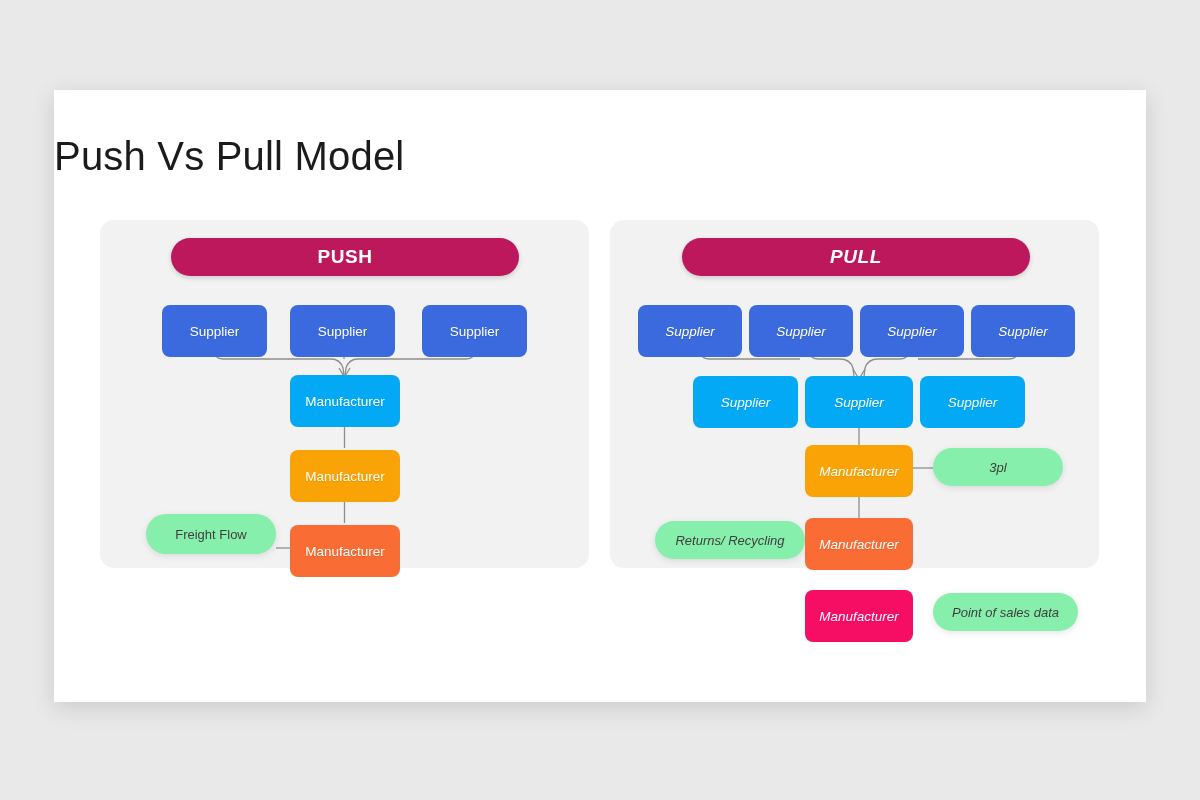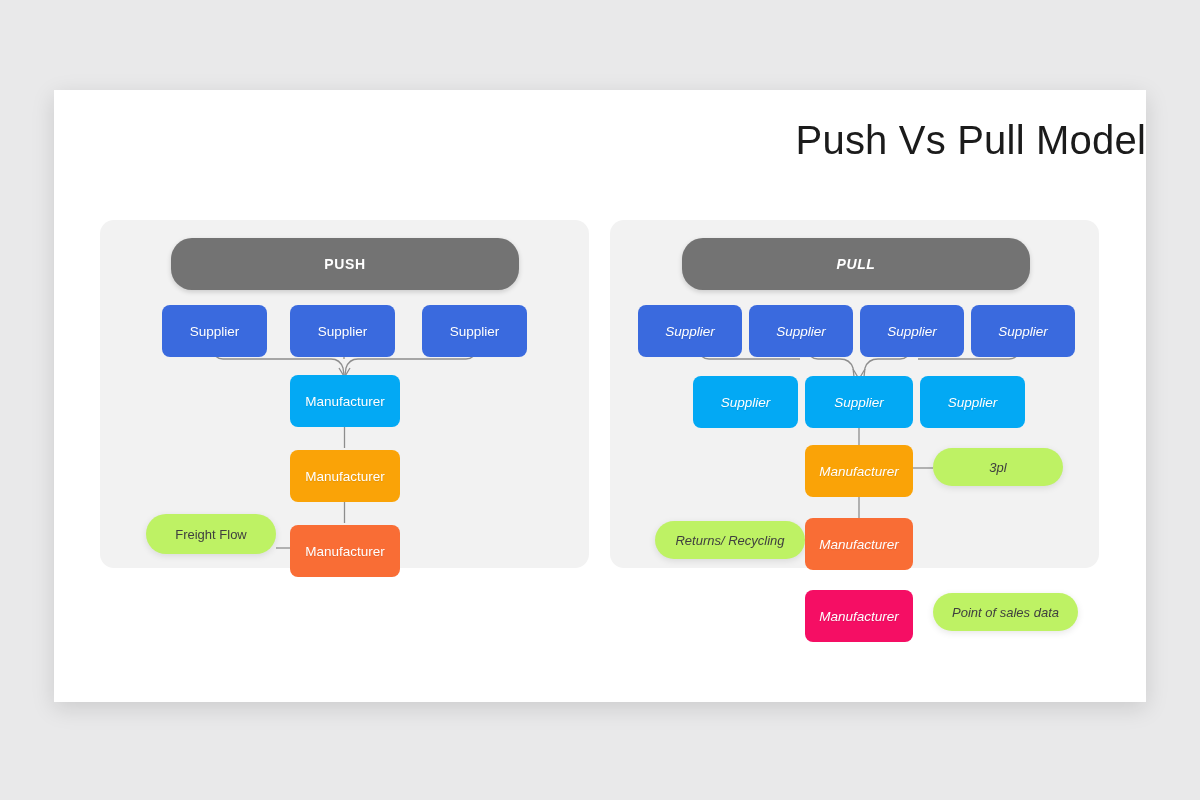--- a/index.html
+++ b/index.html
@@ -18,23 +18,23 @@
     top: 90px;
     width: 1092px;
     height: 612px;
     background: #ffffff;
     box-shadow: 0 6px 22px rgba(0,0,0,0.13);
   }
 
   
   #header {
     position: absolute;
-    left: 0; top: 0;
+    left: 0; top: 16px;
     width: 1092px;
-    text-align: right;
+    text-align: left;
   }
   #page-title {
     margin: 0;
     padding-top: 26px;
     font-size: 40px;
     font-weight: 400;
     color: #1b1b1b;
     letter-spacing: 0.2px;
     line-height: 1.2;
   }
@@ -53,25 +53,25 @@
     height: 348px;
     background: #f2f2f2;
     border-radius: 14px;
   }
   #panel-push { left: 46px;  width: 489px; }
   #panel-pull { left: 556px; width: 489px; font-style: italic; }
 
   .panel-header {
     position: absolute;
     top: 18px;
-    height: 52px;
-    background: #737373;
+    height: 38px;
+    background: #be185d;
     border-radius: 21px;
     color: #ffffff;
-    font-size: 14px;
+    font-size: 19px;
     font-weight: bold;
     letter-spacing: 0.6px;
     display: flex;
     align-items: center;
     justify-content: center;
     box-shadow: 0 2px 5px rgba(0,0,0,0.16);
   }
   #panel-header-push { left: 71px;  width: 348px; }
   #panel-header-pull { left: 72px;  width: 348px; }
 
@@ -86,21 +86,21 @@
     font-size: 13.5px;
     font-weight: 400;
     box-sizing: border-box;
     z-index: 3;
     text-shadow: 0 1px 1px rgba(0,0,0,0.10);
   }
 
   
   .pill {
     position: absolute;
-    background: #bef264;
+    background: #86efac;
     border-radius: 24px;
     color: #3f3f3f;
     font-size: 13px;
     display: flex;
     align-items: center;
     justify-content: center;
     box-shadow: 0 2px 7px rgba(0,0,0,0.10);
     z-index: 2;
   }
 

